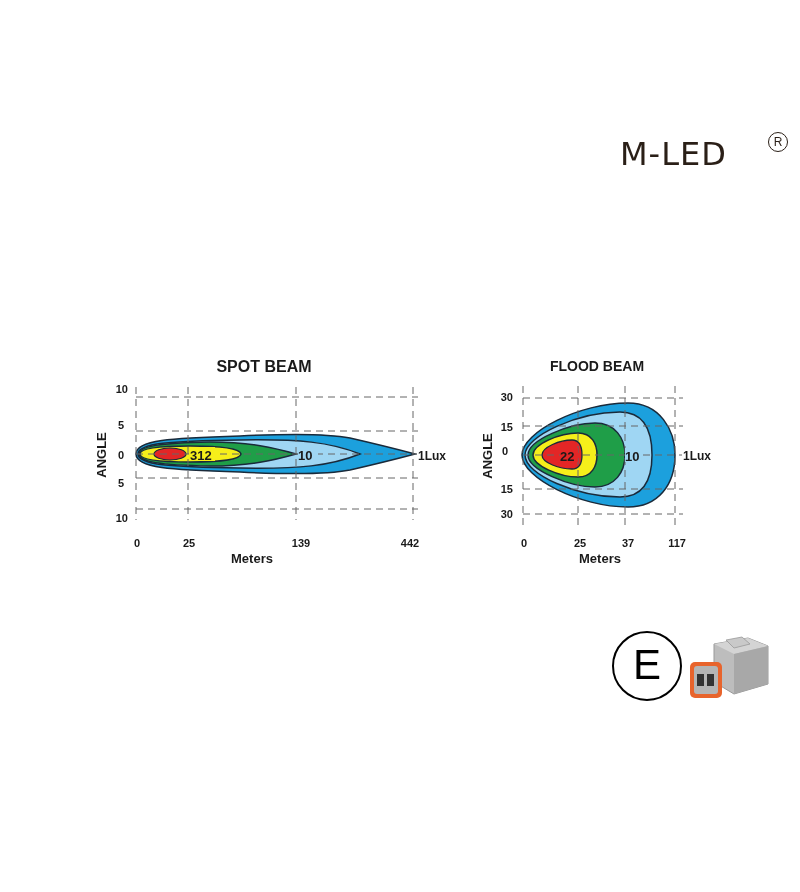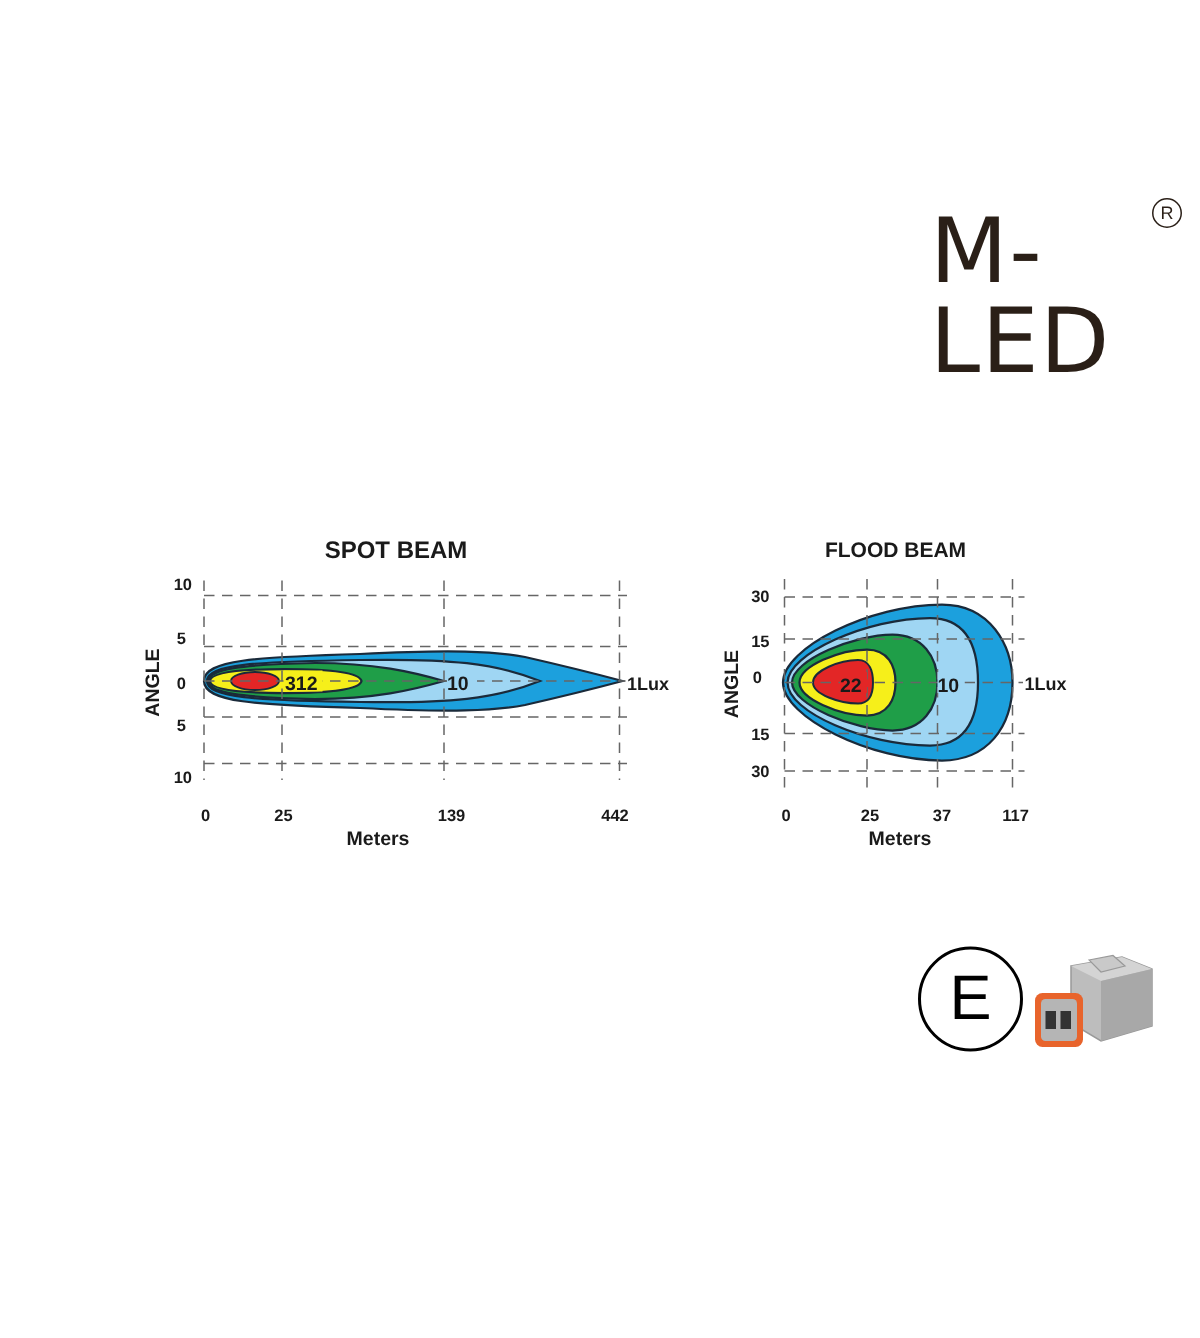--- a/index.html
+++ b/index.html
@@ -1,17 +1,17 @@
 <!DOCTYPE html>
 <html><head>
 <meta charset="utf-8">
 <style>
   html, body { margin:0; padding:0; background:#ffffff; }
   body { width:800px; height:892px; position:relative; overflow:hidden; font-family:"Liberation Sans", sans-serif; }
-  .logo { position:absolute; left:620px; top:138px; font-family:"DejaVu Sans", sans-serif; font-size:60px; font-weight:400; color:#2a1f17; letter-spacing:1px; line-height:1; }
+  .logo { position:absolute; left:620px; top:138px; font-family:"DejaVu Sans", sans-serif; font-size:32px; font-weight:400; color:#2a1f17; letter-spacing:1px; line-height:1; }
   .reg { position:absolute; left:768px; top:132px; width:18px; height:18px; border:1.5px solid #2a1f17; border-radius:50%; font-size:12px; line-height:18px; text-align:center; color:#2a1f17; font-family:"Liberation Sans", sans-serif; }
   svg text { font-family:"Liberation Sans", sans-serif; font-weight:700; fill:#1a1a1a; }
   .chart { position:absolute; left:0; top:0; }
   .emark { position:absolute; left:612px; top:631px; width:70px; height:70px; border:2.5px solid #000; border-radius:50%; box-sizing:border-box; text-align:center; line-height:64px; font-size:42px; font-family:"Liberation Sans", sans-serif; color:#000; }
   .connector { position:absolute; left:688px; top:632px; }
 </style>
 </head>
 <body>
 
 <div class="logo">M-LED</div>

